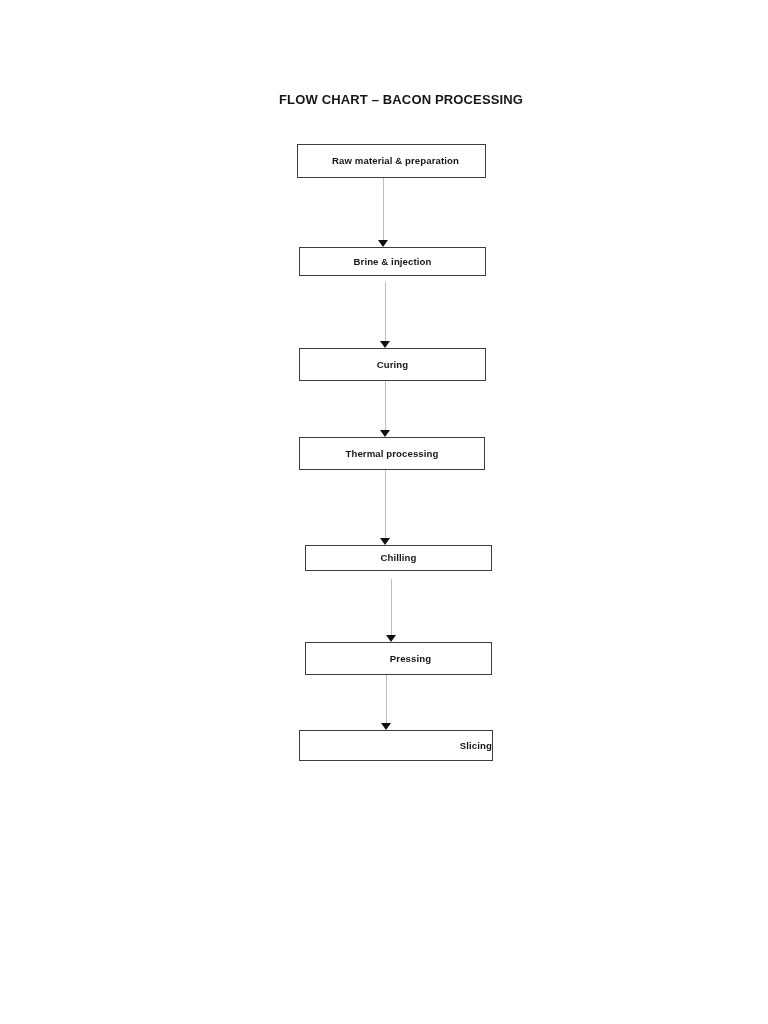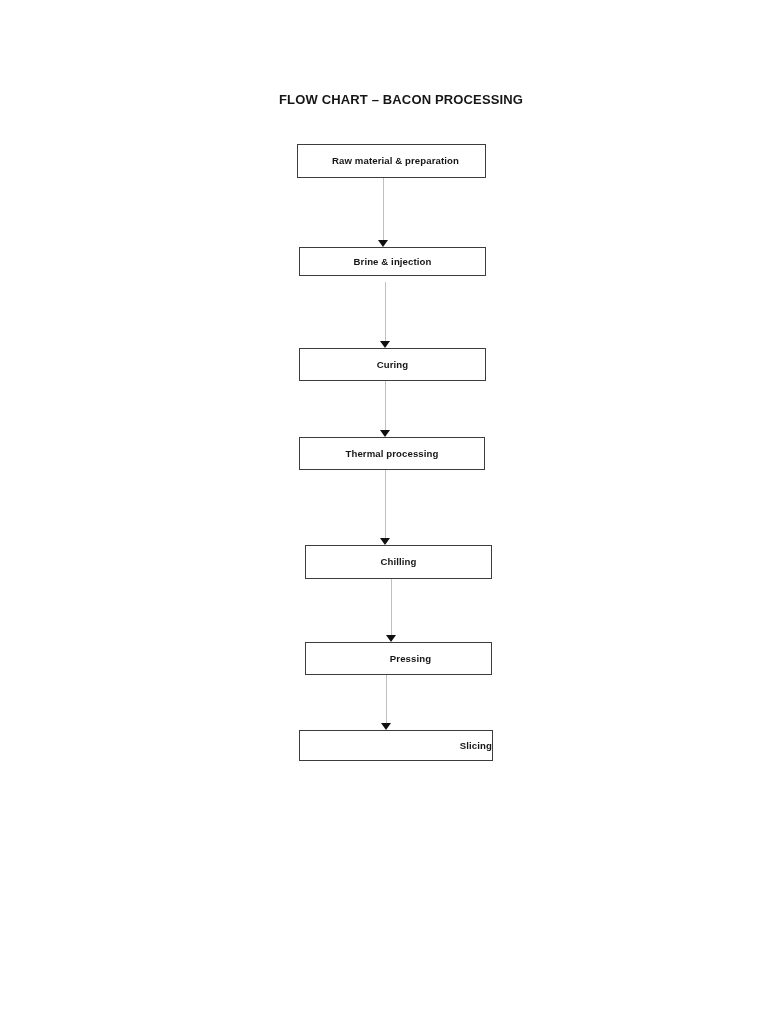--- a/index.html
+++ b/index.html
@@ -113,21 +113,21 @@
 
   <div class="flow-node" id="node-n4" style="left: 299px; top: 437px; width: 186px; height: 33px; border-color: rgb(61, 61, 61);">
     <span class="node-label">Thermal processing</span>
   </div>
 
   <div class="connector" id="edge-e4" style="left: 380px; top: 470px; height: 75px;">
     <div class="conn-line" style="height: 69px; background: rgb(191, 191, 191);"></div>
     <div class="conn-head" style="border-top-color: rgb(16, 16, 16);"></div>
   </div>
 
-  <div class="flow-node" id="node-n5" style="left: 305px; top: 545px; width: 187px; height: 34px; border-color: rgb(61, 61, 61);">
+  <div class="flow-node" id="node-n5" style="left: 305px; top: 545px; width: 187px; height: 26px; border-color: rgb(61, 61, 61);">
     <span class="node-label">Chilling</span>
   </div>
 
   <div class="connector" id="edge-e5" style="left: 386px; top: 579px; height: 63px;">
     <div class="conn-line" style="height: 57px; background: rgb(191, 191, 191);"></div>
     <div class="conn-head" style="border-top-color: rgb(16, 16, 16);"></div>
   </div>
 
   <div class="flow-node" id="node-n6" style="left: 305px; top: 642px; width: 187px; height: 33px; border-color: rgb(61, 61, 61); padding-left: 24px;">
     <span class="node-label">Pressing</span>

